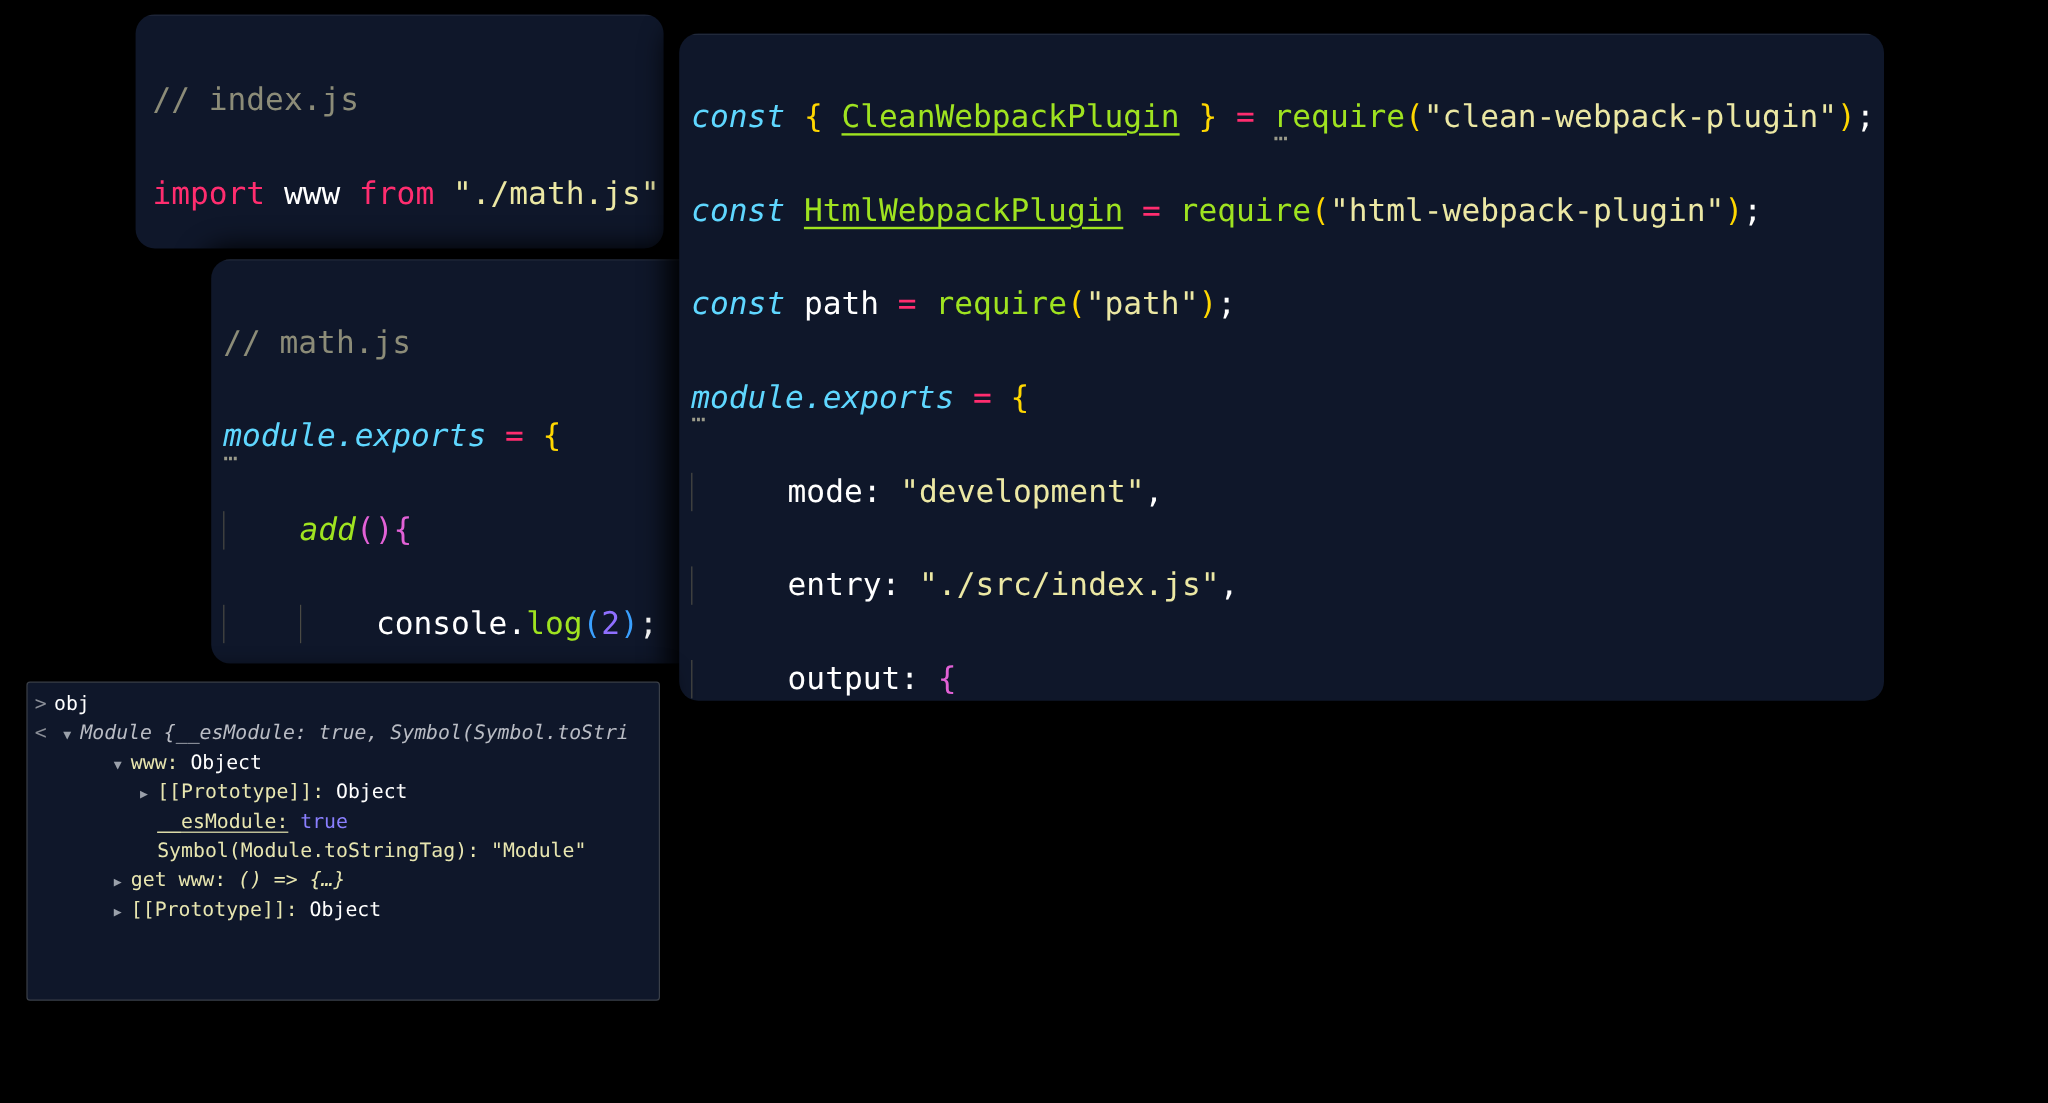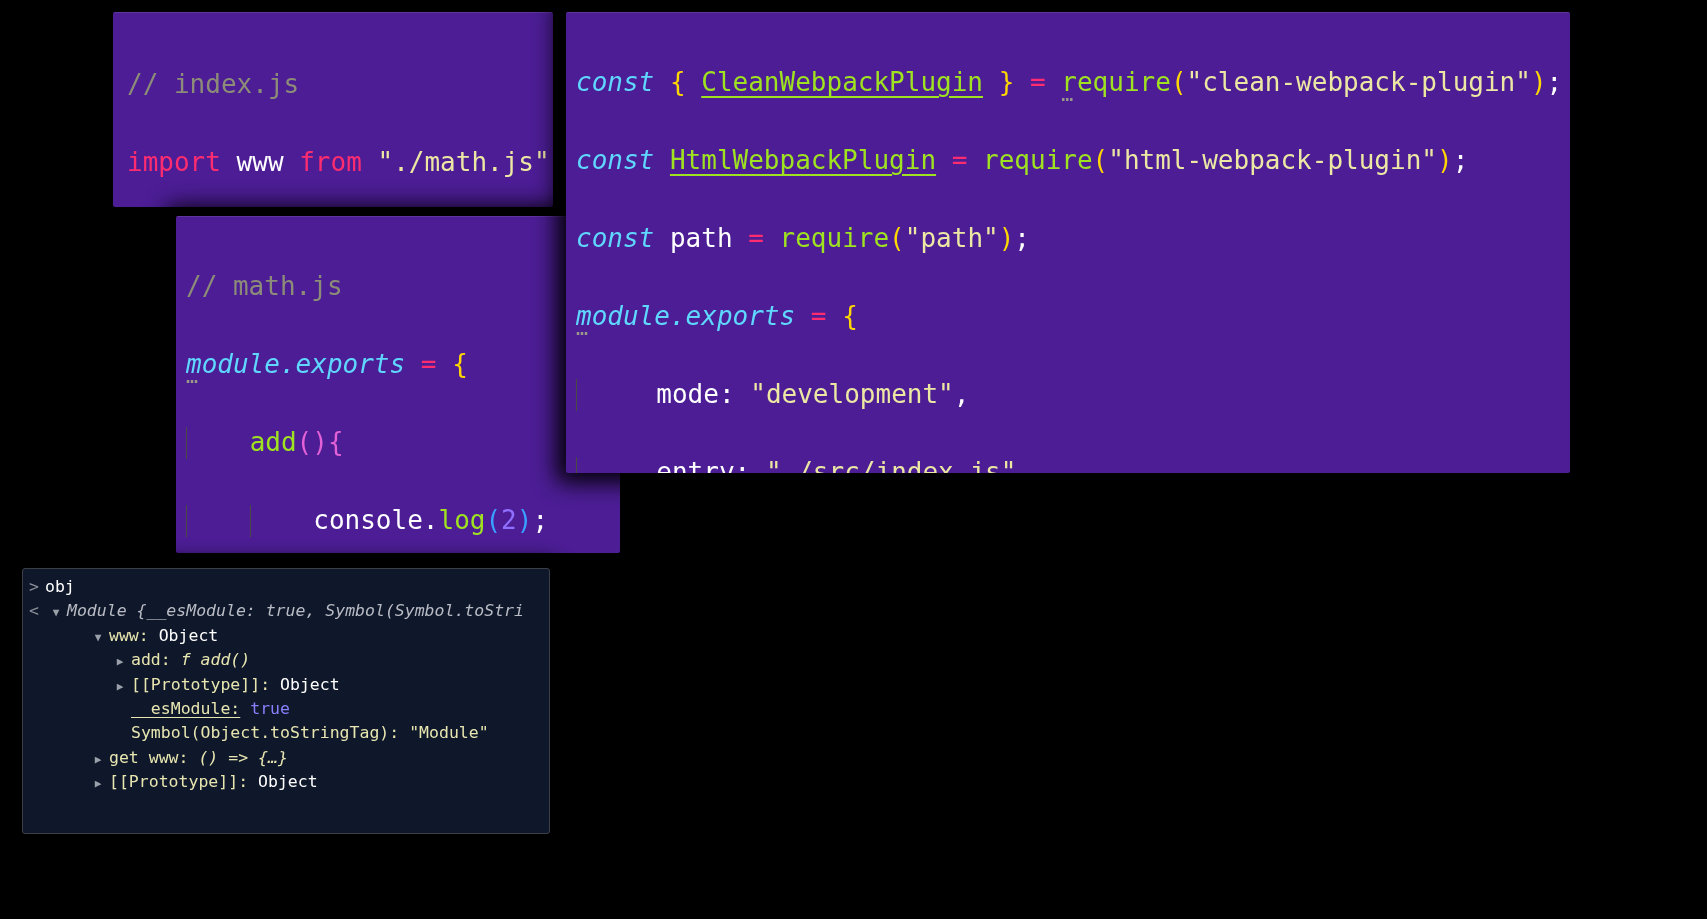--- a/index.html
+++ b/index.html
@@ -5,22 +5,22 @@
   html,body{margin:0;padding:0;}
   body{
     width:1707px;height:919px;
     background:#000000;
     font-family:"DejaVu Sans Mono","Liberation Mono",monospace;
     overflow:hidden;
     position:relative;
   }
   .panel{
     position:absolute;
-    background:#4c1d95;
-    border-radius:2px;
+    background:#0f172a;
+    border-radius:16px;
     box-shadow:0 0 22px 10px rgba(0,0,0,0.95);
     overflow:hidden;
   }
   .panel::before{
     content:"";position:absolute;left:0;right:0;top:0;height:1px;
     background:rgba(255,255,255,0.10);
   }
   .code{
     white-space:pre;
     font-family:"DejaVu Sans Mono","Liberation Mono",monospace;
@@ -29,42 +29,42 @@
     letter-spacing:0px;
   }
 
   
   #panel-index   {left:113px; top:12px;  width:440px; height:195px;}
   #panel-index .code{padding:14px 0 0 14px;}
 
   #panel-math    {left:176px; top:216px; width:444px; height:337px;}
   #panel-math .code{padding:12px 0 0 10px;}
 
-  #panel-webpack {left:566px; top:12px;  width:1004px; height:461px;}
+  #panel-webpack {left:566px; top:28px;  width:1004px; height:556px;}
   #panel-webpack .code{padding:12px 0 0 10px;}
 
   #panel-console {left:22px;  top:568px; width:526px; height:264px;
                   background:#0f172a; border:1px solid #3a3f48; border-radius:3px;
                   box-shadow:0 0 18px 8px rgba(0,0,0,0.9);}
   #panel-console::before{display:none;}
 
   
   .cmt {color:#8c8c78;}
   .kw  {color:#ff2d6f;}          
   .kw2 {color:#5fd7ff;font-style:italic;}  
   .str {color:#ece8a4;}
   .fn  {color:#9fe320;}          
   .num {color:#8f6fff;}
   .var {color:#ffffff;}
   .br-y{color:#ffd700;}
   .br-p{color:#e261d6;}
   .br-b{color:#3aa0ff;}
   .op  {color:#ff2d6f;}
   .prop{color:#ffffff;margin-left:48px;}
-  .meth{color:#9fe320;}
+  .meth{color:#9fe320;font-style:italic;}
   .ul  {text-decoration:underline;text-decoration-color:#9fe320;text-underline-offset:5px;}
   .dots{position:relative;}
   .dots::after{
     content:"⋯";position:absolute;left:0;top:13px;color:#9a9a8a;font-size:20px;
   }
   .guide{
     display:inline-block;width:0;border-left:1px solid #4a4a44;height:32px;
     vertical-align:-8px;margin-right:0;
   }
 
@@ -140,27 +140,26 @@
 
 <div class="panel" id="panel-console">
   <div id="console-body">
 
     <div class="con-line"><span class="c-gut">&gt;</span><span class="c-keyw">obj</span></div>
 
     <div class="con-line"><span class="c-gut">&lt;</span><span class="c-gut-in tri">▼</span><span class="c-grayi">Module {__esModule: true, Symbol(Symbol.toStri</span></div>
 
     <div class="con-line"><span style="display:inline-block;width:64px"></span><span class="c-gut-in tri">▼</span><span class="c-key">www:</span><span> </span><span class="c-obj">Object</span></div>
 
-    <div class="con-line"><span style="display:inline-block;width:86px"></span><span class="c-gut-in tri">▶</span><span class="c-key">add:</span><span> </span><span class="c-fname">f add()</span></div>
 
 
     <div class="con-line"><span style="display:inline-block;width:86px"></span><span class="c-gut-in tri">▶</span><span class="c-key">[[Prototype]]:</span><span> </span><span class="c-obj">Object</span></div>
 
     <div class="con-line"><span style="display:inline-block;width:108px"></span><span class="c-key c-under">__esModule:</span><span> </span><span class="c-bool">true</span></div>
 
-    <div class="con-line"><span style="display:inline-block;width:108px"></span><span class="c-key">Symbol(Object.toStringTag):</span><span> </span><span class="c-str">"Module"</span></div>
+    <div class="con-line"><span style="display:inline-block;width:108px"></span><span class="c-key">Symbol(Module.toStringTag):</span><span> </span><span class="c-str">"Module"</span></div>
 
     <div class="con-line"><span style="display:inline-block;width:64px"></span><span class="c-gut-in tri">▶</span><span class="c-key">get www:</span><span> </span><span class="c-key c-italic">() =&gt; {…}</span></div>
 
     <div class="con-line"><span style="display:inline-block;width:64px"></span><span class="c-gut-in tri">▶</span><span class="c-key">[[Prototype]]:</span><span> </span><span class="c-obj">Object</span></div>
 
   </div>
 </div>
 
 </body></html>

